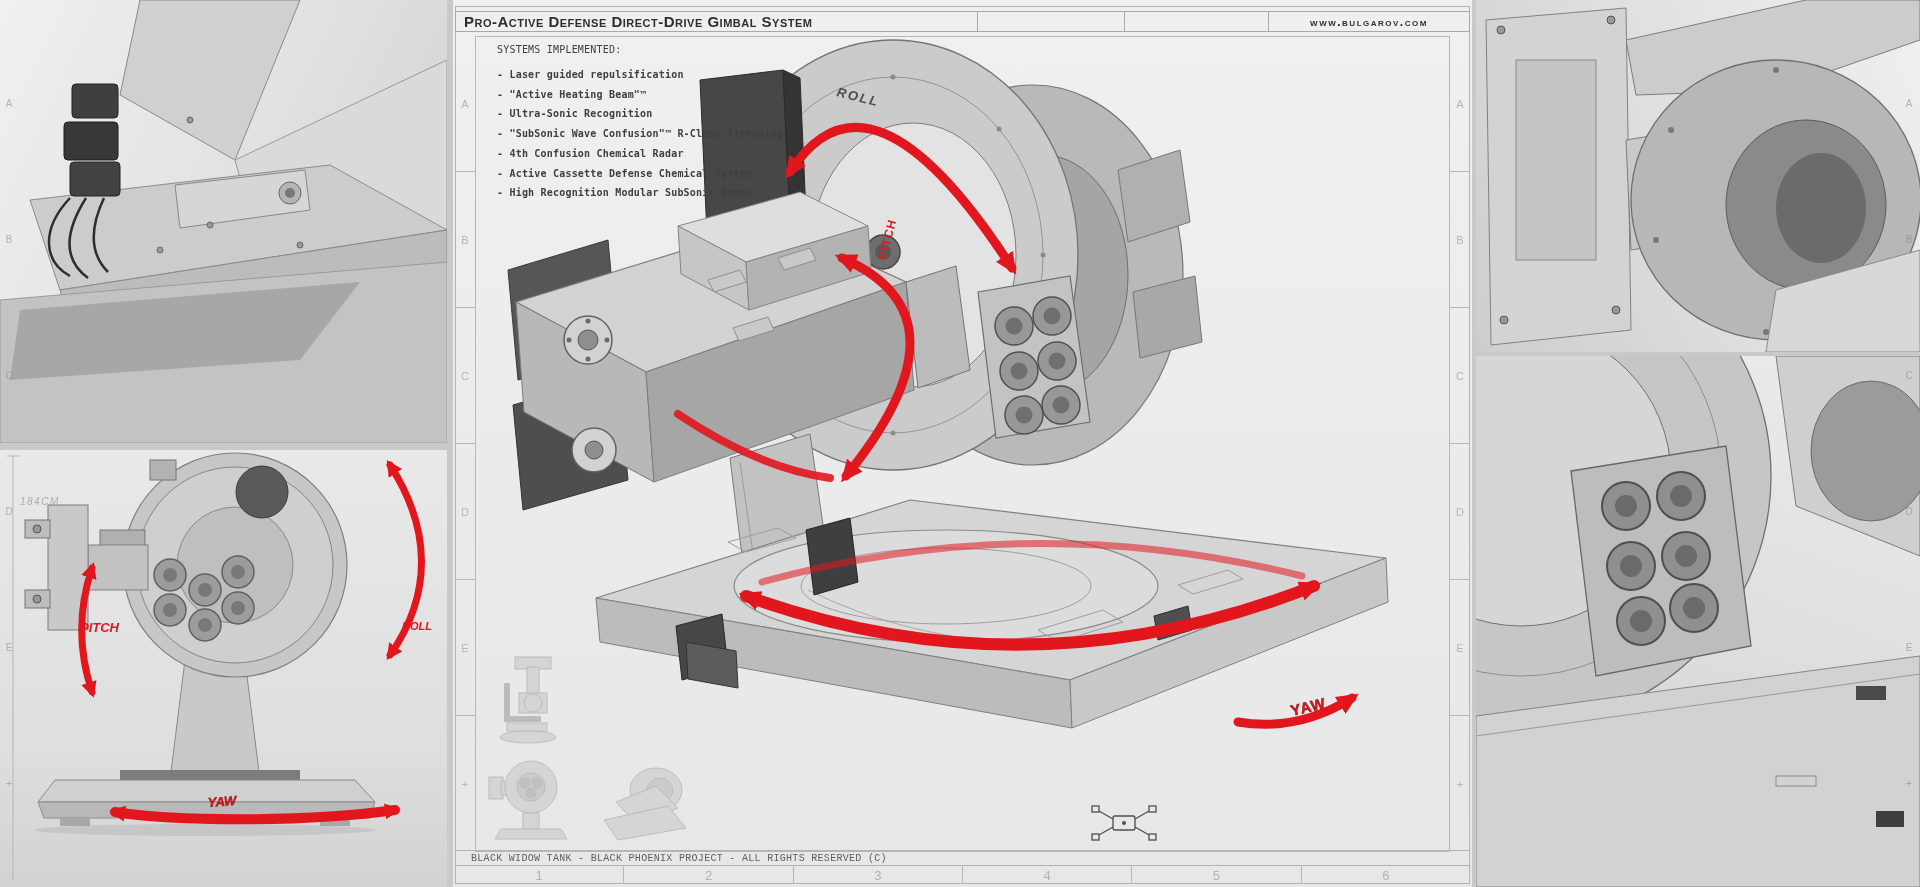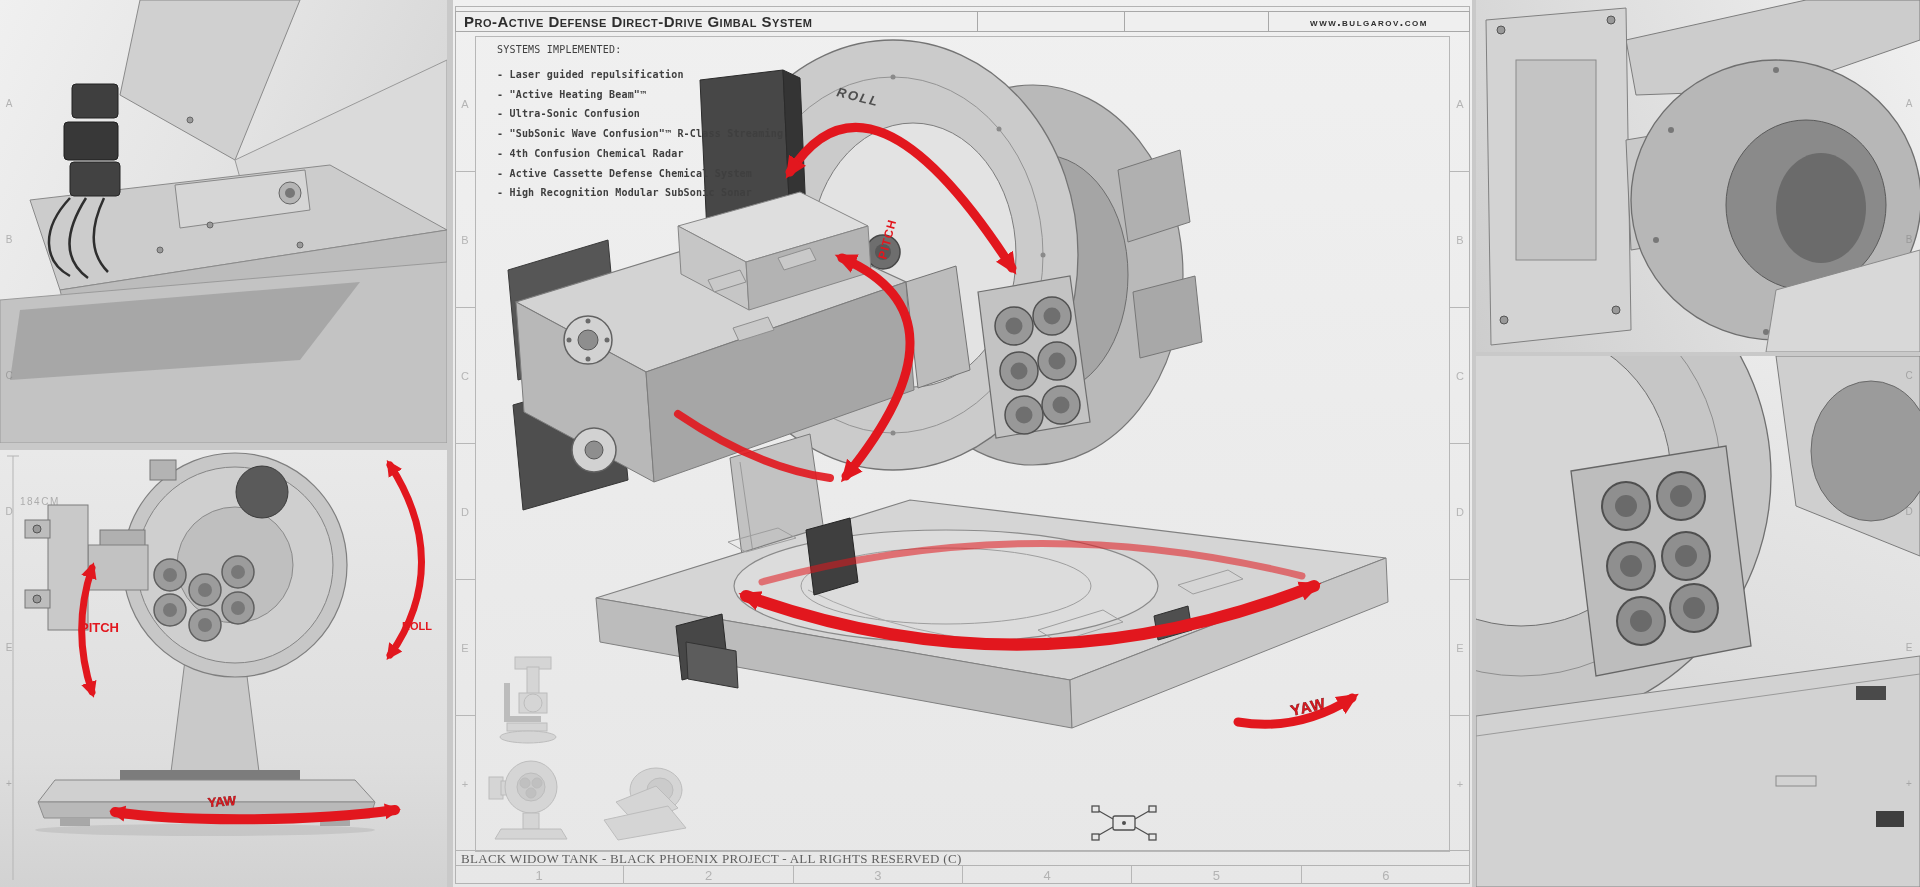--- a/index.html
+++ b/index.html
@@ -2,21 +2,21 @@
 <html><head>
 <meta charset="utf-8">
 <style>
   html,body{margin:0;padding:0;background:#bdbdbd;}
   .stage{position:relative;width:1920px;height:887px;background:#c9c9c9;overflow:hidden;
          font-family:"Liberation Sans",sans-serif;}
   
   .panel{position:absolute;overflow:hidden;}
   .panel svg{display:block;}
   .panel-tl{left:0;top:0;width:447px;height:443px;background:linear-gradient(115deg,#f0f0f0 0%,#e3e3e3 45%,#cfcfcf 100%);}
-  .panel-bl{left:0;top:450px;width:447px;height:437px;background:linear-gradient(180deg,#e9e9e9 0%,#dedede 70%,#d2d2d2 100%);}
+  .panel-bl{left:0;top:450px;width:447px;height:437px;background:linear-gradient(180deg,#e9e9e9 0%,#dedede 70%,#d2d2d2 100%);font-style:italic;}
   .panel-tr{left:1476px;top:0;width:444px;height:352px;background:linear-gradient(245deg,#f0f0f0 0%,#dedede 55%,#cdcdcd 100%);}
   .panel-br{left:1476px;top:356px;width:444px;height:531px;background:linear-gradient(200deg,#ececec 0%,#dddddd 55%,#cbcbcb 100%);}
   
   .sheet{position:absolute;left:453px;top:0;width:1019px;height:887px;
          background:linear-gradient(180deg,#f0f0f0,#e7e7e7);}
   .sheet-outer{position:absolute;left:2px;right:2px;top:6px;bottom:3px;border:1px solid #b3b3b3;}
   .sheet-inner{position:absolute;left:22px;right:22px;top:36px;bottom:35px;border:1px solid #b7b7b7;}
   .titlebar{position:absolute;left:2px;right:2px;top:11px;height:19px;border:1px solid #a8a8a8;
             display:flex;background:#efefef;}
   .titlebar .cell{border-right:1px solid #a8a8a8;display:flex;align-items:center;}
@@ -25,22 +25,22 @@
            letter-spacing:.5px;color:#2e2e2e;white-space:nowrap;}
   .t-sp1{width:146px;} .t-sp2{width:143px;}
   .t-url{flex:1;justify-content:center;font-size:12px;font-weight:bold;font-variant:small-caps;
          letter-spacing:1.5px;color:#2e2e2e;}
   .vr{position:absolute;top:36px;bottom:36px;width:20px;display:flex;flex-direction:column;}
   .vr-left{left:2px;} .vr-right{right:2px;}
   .vr .cell{flex:1;border-bottom:1px solid #b7b7b7;display:flex;align-items:center;justify-content:center;
             font-size:11px;color:#b5b5b5;}
   .vr .cell:last-child{border-bottom:none;}
   .copystrip{position:absolute;left:2px;right:2px;bottom:21px;height:15px;border-top:1px solid #b3b3b3;
-             display:flex;align-items:center;padding-left:6px;
-             font-family:Liberation Serif, serif;font-size:13px;letter-spacing:.3px;color:#5f5f5f;}
+             display:flex;align-items:center;padding-left:16px;
+             font-family:Liberation Mono, monospace;font-size:10px;letter-spacing:.3px;color:#5f5f5f;}
   .numstrip{position:absolute;left:2px;right:2px;bottom:3px;height:18px;border-top:1px solid #b3b3b3;display:flex;}
   .numstrip .cell{flex:1;border-right:1px solid #b7b7b7;display:flex;align-items:center;justify-content:center;
                   font-size:13px;color:#b3b3b3;}
   .numstrip .cell:last-child{border-right:none;}
   .systems{position:absolute;left:28px;top:44px;font-family:"DejaVu Sans Mono",monospace;
            font-size:10px;color:#3f3f3f;z-index:4;margin-left:16px;}
   .systems .head{margin-bottom:10px;letter-spacing:.2px;}
   .systems .item{line-height:19.7px;white-space:nowrap;letter-spacing:.2px;font-weight:bold;}
   .main-render{position:absolute;left:25px;top:30px;}
   .thumb{position:absolute;opacity:.75;}
@@ -93,21 +93,21 @@
       <div class="cell">3</div>
       <div class="cell">4</div>
       <div class="cell">5</div>
       <div class="cell">6</div>
     </div>
 
     <div class="systems">
       <div class="head">SYSTEMS IMPLEMENTED:</div>
       <div class="item">- Laser guided repulsification</div>
       <div class="item">- "Active Heating Beam"™</div>
-      <div class="item">- Ultra-Sonic Confusion</div>
+      <div class="item">- Ultra-Sonic Recognition</div>
       <div class="item">- "SubSonic Wave Confusion"™ R-Class Streaming</div>
       <div class="item">- 4th Confusion Chemical Radar</div>
       <div class="item">- Active Cassette Defense Chemical System</div>
       <div class="item">- High Recognition Modular SubSonic Sonar</div>
     </div>
 
     <svg class="main-render" width="975" height="820" viewBox="0 0 975 820">
       <defs>
         <marker id="ra-e" markerUnits="userSpaceOnUse" markerWidth="26" markerHeight="26" refX="14" refY="13" orient="auto">
           <path d="M0,3 L22,13 L0,23 z" fill="#e2171e"></path>

